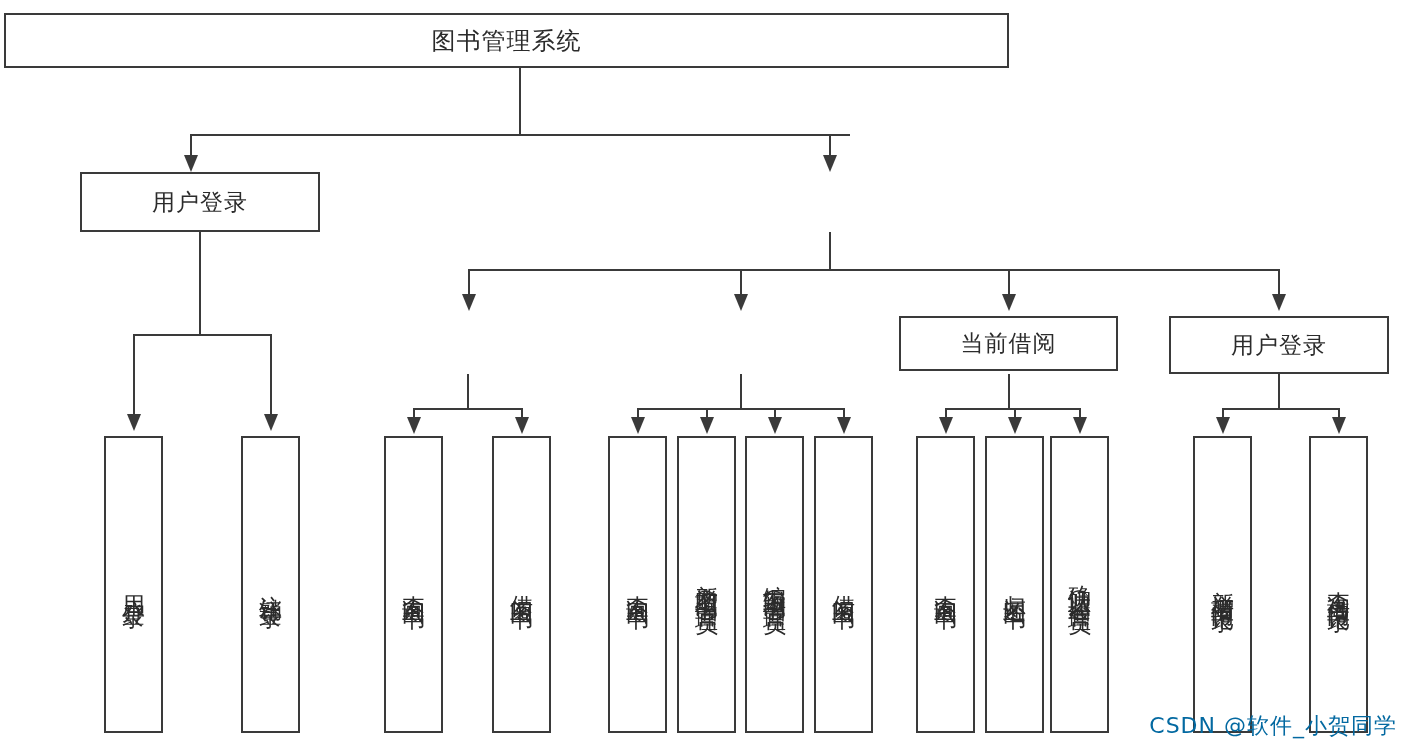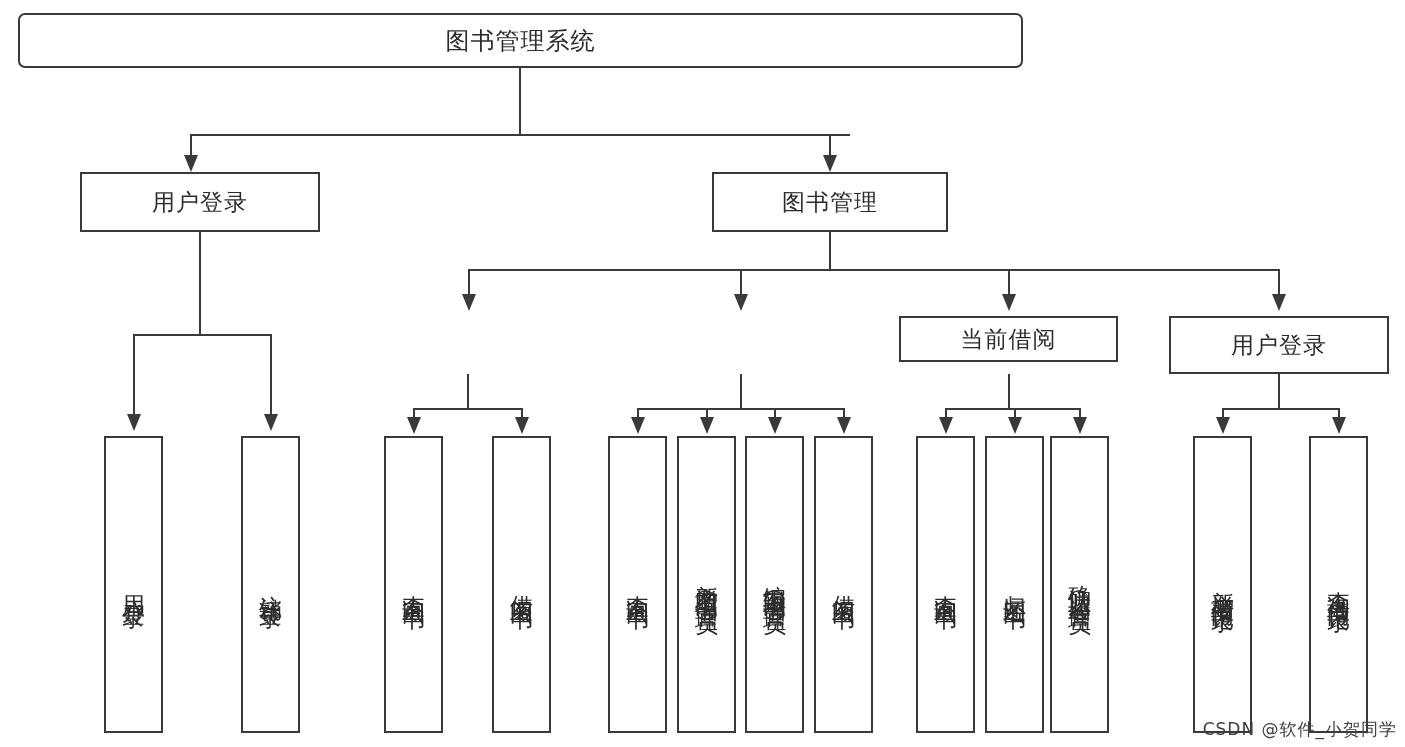--- a/index.html
+++ b/index.html
@@ -51,71 +51,68 @@
     position:absolute;
     width:0;height:0;
     border-left:7px solid transparent;
     border-right:7px solid transparent;
     border-top:17px solid #3a3a3a;
   }
   #watermark{
     position:absolute;
     right:8px;
     bottom:6px;
-    font-size:17px;
-    color:#404040;
+    font-size:22px;
+    color:#0369a1;
     letter-spacing:1px;
     white-space:nowrap;
     pointer-events:none;
   }
 </style>
 </head>
 <body>
 
 <div id="stage">
 
-  <div class="node horiz" id="root-node" style="left:18px;top:13px;width:1005px;height:55px;border-radius:7px;">
+  <div class="node horiz" id="root-node" style="left:4px;top:13px;width:1005px;height:55px;">
     <span>图书管理系统</span>
   </div>
 
   <div class="linev" style="left:519px;top:68px;height:68px;"></div>
 
   <div class="lineh" style="left:190px;top:134px;width:660px;"></div>
 
   <div class="linev" style="left:190px;top:134px;height:24px;"></div>
   <div class="arrow" style="left:184px;top:155px;"></div>
   <div class="linev" style="left:829px;top:134px;height:24px;"></div>
   <div class="arrow" style="left:823px;top:155px;"></div>
 
   <div class="node horiz" style="left:80px;top:172px;width:240px;height:60px;">
     <span>用户登录</span>
-  </div>
-  <div class="node horiz" style="left:712px;top:172px;width:236px;height:60px;">
-    <span>图书管理</span>
   </div>
 
   <div class="linev" style="left:199px;top:232px;height:103px;"></div>
   <div class="lineh" style="left:133px;top:334px;width:139px;"></div>
   <div class="linev" style="left:133px;top:334px;height:82px;"></div>
   <div class="arrow" style="left:127px;top:414px;"></div>
   <div class="linev" style="left:270px;top:334px;height:82px;"></div>
   <div class="arrow" style="left:264px;top:414px;"></div>
 
   <div class="linev" style="left:829px;top:232px;height:39px;"></div>
   <div class="lineh" style="left:468px;top:269px;width:812px;"></div>
   <div class="linev" style="left:468px;top:269px;height:27px;"></div>
   <div class="arrow" style="left:462px;top:294px;"></div>
   <div class="linev" style="left:740px;top:269px;height:27px;"></div>
   <div class="arrow" style="left:734px;top:294px;"></div>
   <div class="linev" style="left:1008px;top:269px;height:27px;"></div>
   <div class="arrow" style="left:1002px;top:294px;"></div>
   <div class="linev" style="left:1278px;top:269px;height:27px;"></div>
   <div class="arrow" style="left:1272px;top:294px;"></div>
 
-  <div class="node horiz" style="left:899px;top:316px;width:219px;height:46px;">
+  <div class="node horiz" style="left:899px;top:316px;width:219px;height:55px;">
     <span>当前借阅</span>
   </div>
   <div class="node horiz" style="left:1169px;top:316px;width:220px;height:58px;">
     <span>用户登录</span>
   </div>
 
   <div class="linev" style="left:467px;top:374px;height:36px;"></div>
   <div class="lineh" style="left:413px;top:408px;width:110px;"></div>
   <div class="linev" style="left:413px;top:408px;height:12px;"></div>
   <div class="arrow" style="left:407px;top:417px;"></div>

